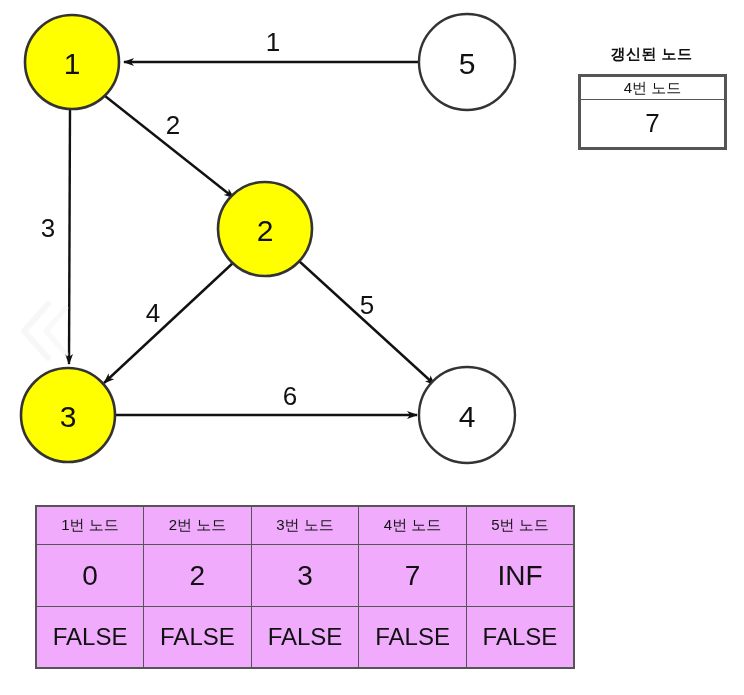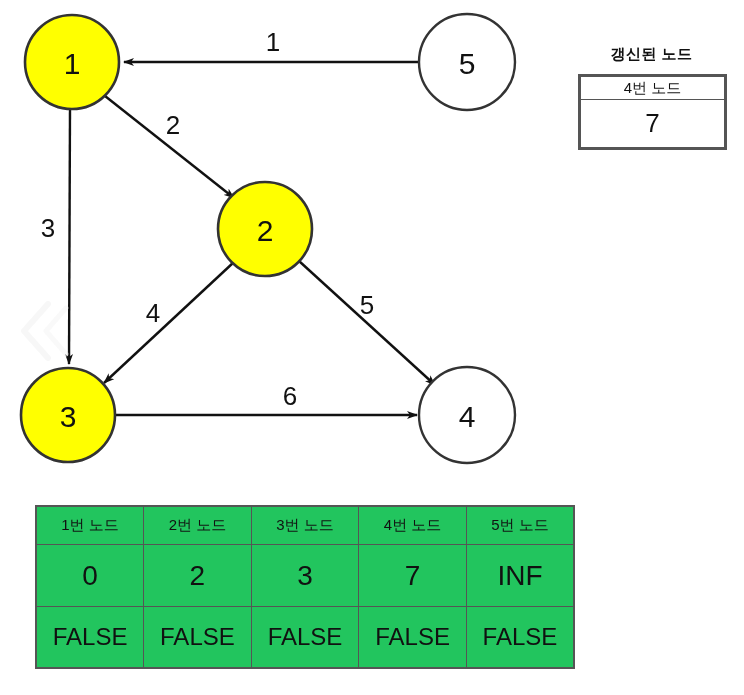--- a/index.html
+++ b/index.html
@@ -92,21 +92,21 @@
     position: absolute;
     left: 35px;
     top: 505px;
     width: 540px;
   }
   #dist-table {
     border-collapse: collapse;
     table-layout: fixed;
     width: 540px;
     border: 2px solid #555555;
-    background: #22c55e;
+    background: #f0abfc;
   }
   #dist-table td {
     border: 1px solid #555555;
     text-align: center;
     color: #111111;
     padding: 0;
   }
   .hdr-cell {
     font-size: 15px;
     height: 37px;

